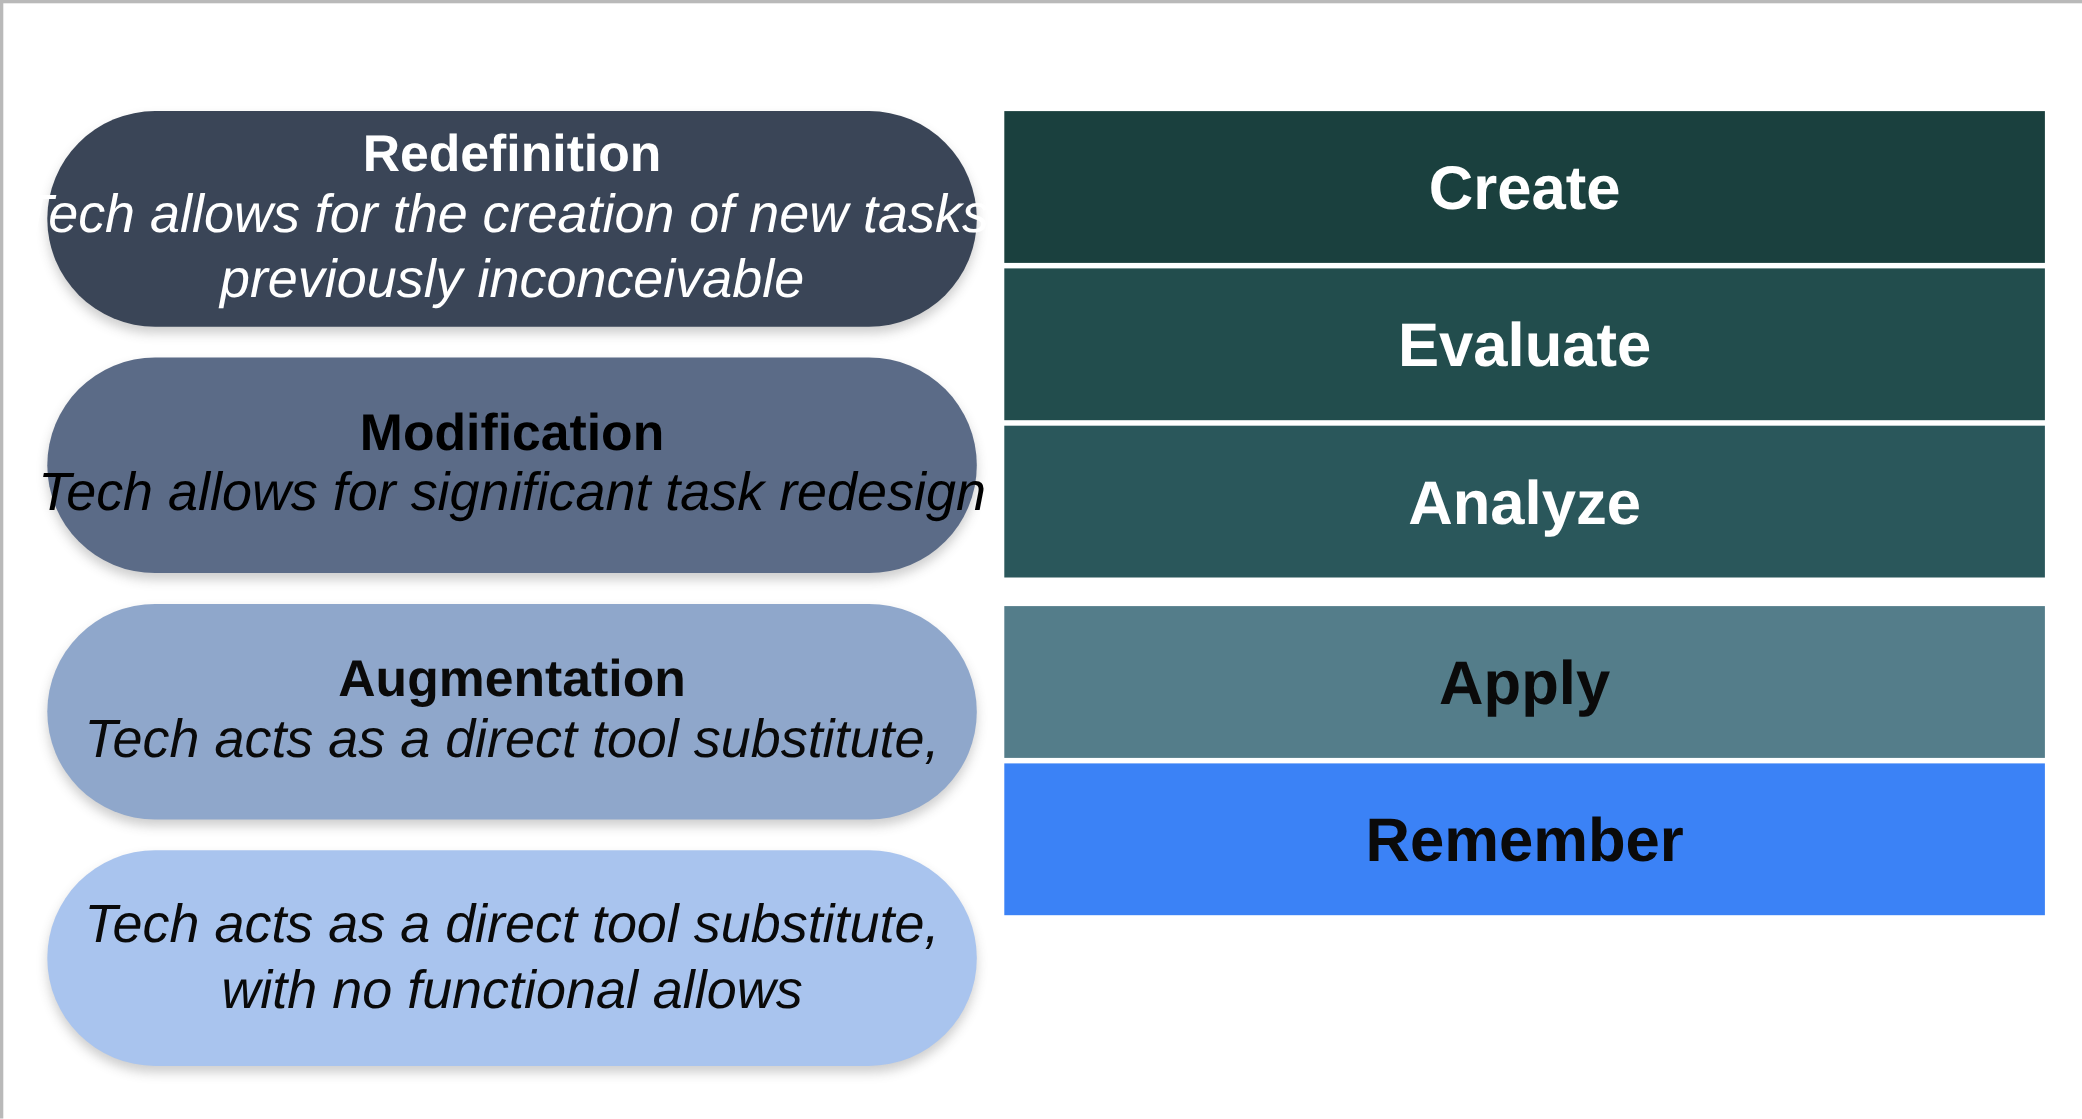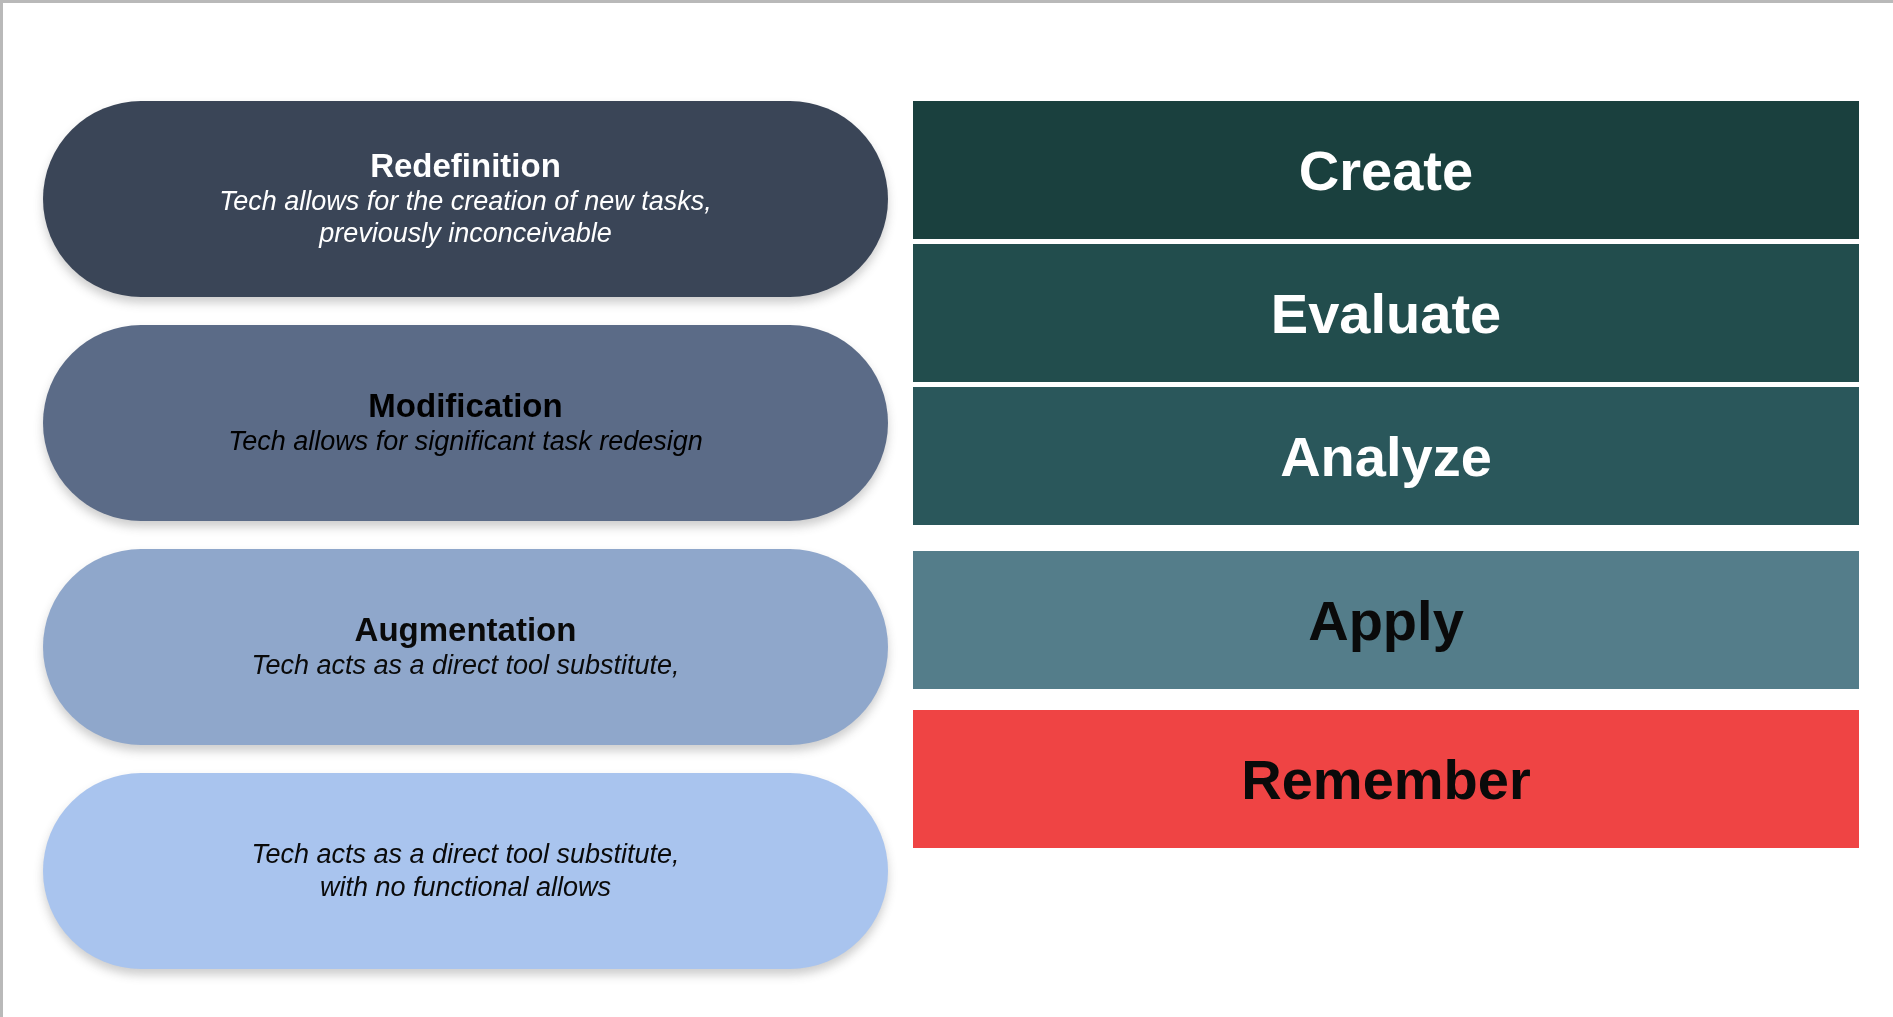--- a/index.html
+++ b/index.html
@@ -32,32 +32,32 @@
   .samr-box {
     height: 196px;
     border-radius: 98px;
     display: flex;
     flex-direction: column;
     justify-content: center;
     align-items: center;
     box-shadow: 0 6px 10px rgba(60, 60, 60, 0.25);
   }
   .box-title {
-    font-size: 33px;
+    font-size: 47px;
     font-weight: bold;
     line-height: 1.12;
     text-align: center;
     white-space: nowrap;
   }
   .box-desc {
     text-align: center;
   }
   .desc-line {
     display: block;
-    font-size: 27px;
+    font-size: 49px;
     font-style: italic;
     line-height: 1.22;
     white-space: nowrap;
   }
 
   
   .bloom-col {
     position: absolute;
     left: 910px;
     top: 98px;
@@ -132,20 +132,20 @@
       </div>
       <div class="bloom-bar" style="background-color: rgb(42, 87, 91); color: rgb(255, 255, 255);">
         <span class="bar-label">Analyze</span>
       </div>
     </div>
 
     <div class="bloom-group lower">
       <div class="bloom-bar" style="background-color: rgb(84, 125, 138); color: rgb(10, 10, 10);">
         <span class="bar-label">Apply</span>
       </div>
-      <div class="bloom-bar" style="background-color: #ef4444; color: rgb(10, 10, 10); margin-top: 16px;">
+      <div class="bloom-bar" style="background-color: #3b82f6; color: rgb(10, 10, 10);">
         <span class="bar-label">Remember</span>
       </div>
     </div>
 
   </div>
 
 </div>
 
 </body></html>

